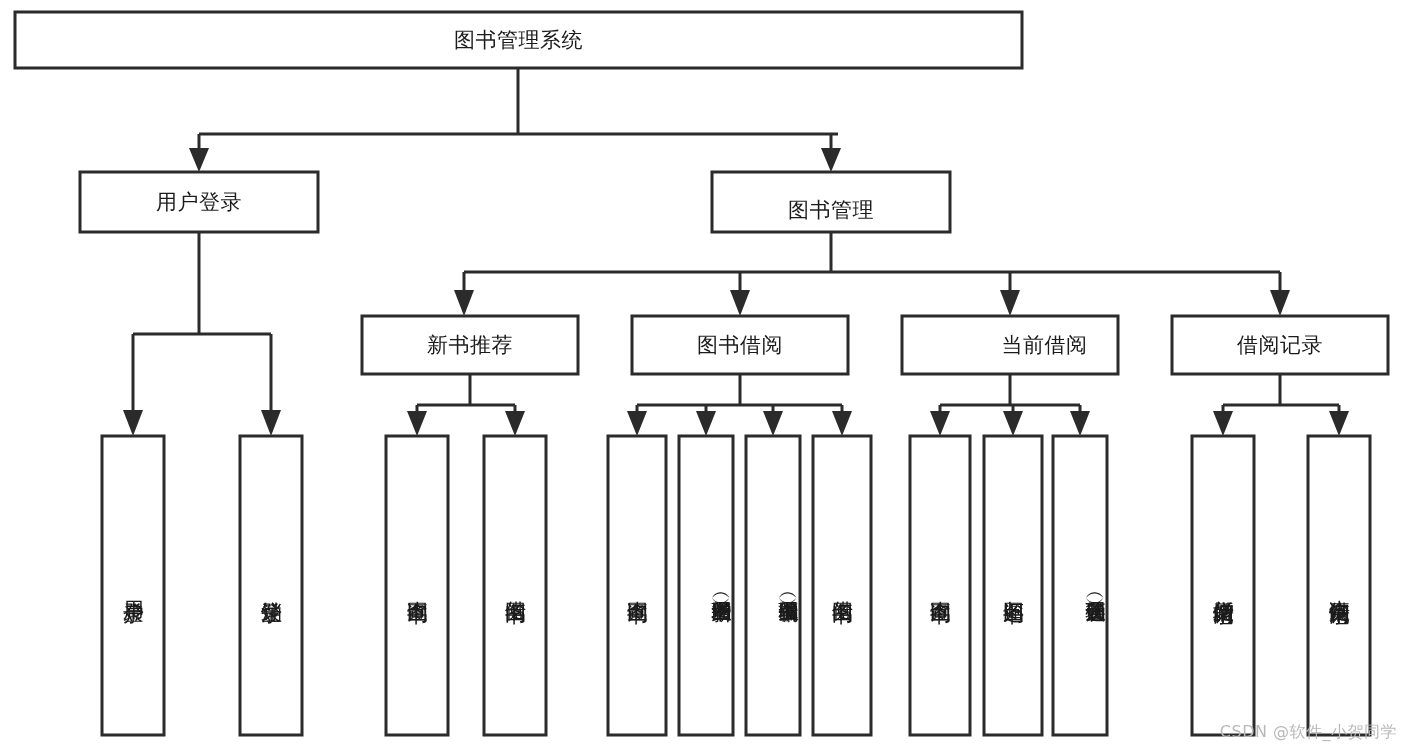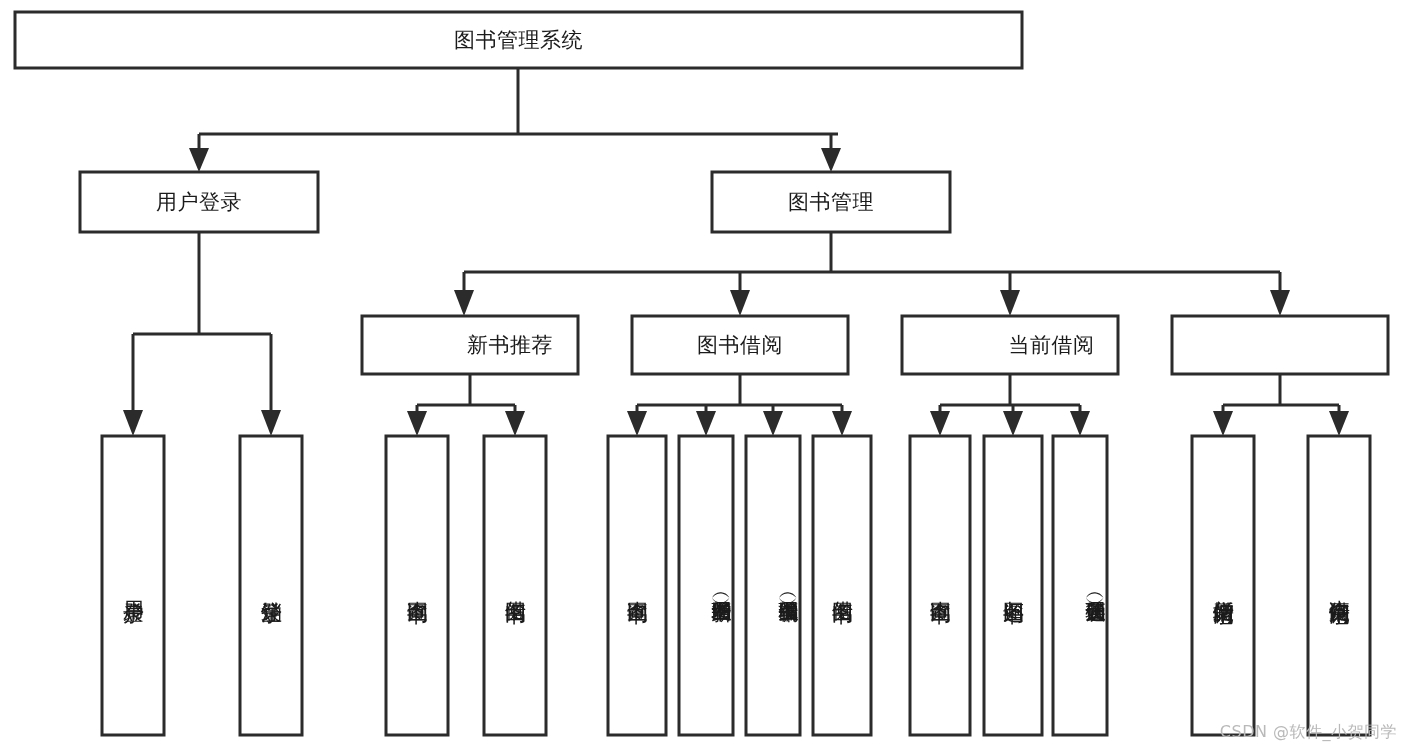--- a/index.html
+++ b/index.html
@@ -183,25 +183,26 @@
     <rect class="node-box" x="910" y="436" width="60" height="299"></rect>
     <rect class="node-box" x="984" y="436" width="58" height="299"></rect>
     <rect class="node-box" x="1053" y="436" width="54" height="299"></rect>
     <rect class="node-box" x="1192" y="436" width="62" height="299"></rect>
     <rect class="node-box" x="1308" y="436" width="62" height="299"></rect>
   </svg>
 
   <div class="node-label-h" style="left:15px; top:12px; width:1007px; height:56px;border-radius:25px;">图书管理系统</div>
 
   <div class="node-label-h" style="left:80px; top:172px; width:238px; height:60px;">用户登录</div>
-  <div class="node-label-h" style="left:712px; top:172px; width:238px; height:60px;">图书管理</div>
-
-  <div class="node-label-h" style="left:362px; top:316px; width:216px; height:58px;margin-left:40px;">新书推荐</div>
+  <div class="node-label-h" style="left:712px; top:180px; width:238px; height:60px;">图书管理</div>
+
+  <div class="node-label-h" style="left:362px; top:316px; width:216px; height:58px;">新书推荐</div>
   <div class="node-label-h" style="left:632px; top:316px; width:216px; height:58px;font-family:Liberation Serif, serif;">图书借阅</div>
-  <div class="node-label-h" style="left:930px; top:316px; width:243px; height:58px;">当前借阅</div>
+  <div class="node-label-h" style="left:902px; top:316px; width:243px; height:58px;padding-left:21px;">当前借阅</div>
+  <div class="node-label-h" style="left:1172px; top:316px; width:216px; height:58px;">借阅记录</div>
 
   <div class="node-label-v" style="left:102px; top:436px; width:62px; height:299px;">用户登录</div>
   <div class="node-label-v" style="left:240px; top:436px; width:62px; height:299px;">注销登录</div>
   <div class="node-label-v" style="left:386px; top:436px; width:62px; height:299px;">查询图书</div>
   <div class="node-label-v" style="left:484px; top:436px; width:62px; height:299px;">借阅图书</div>
   <div class="node-label-v" style="left:608px; top:436px; width:58px; height:299px;">查询图书</div>
   <div class="node-label-v narrow" style="left:679px; top:440px; width:54px; height:291px; align-items:flex-start;">新增图书（管理员）</div>
   <div class="node-label-v narrow" style="left:746px; top:440px; width:54px; height:291px; align-items:flex-start;">编辑图书（管理员）</div>
   <div class="node-label-v" style="left:813px; top:436px; width:58px; height:299px;">借阅图书</div>
   <div class="node-label-v" style="left:910px; top:436px; width:60px; height:299px;">查询图书</div>

